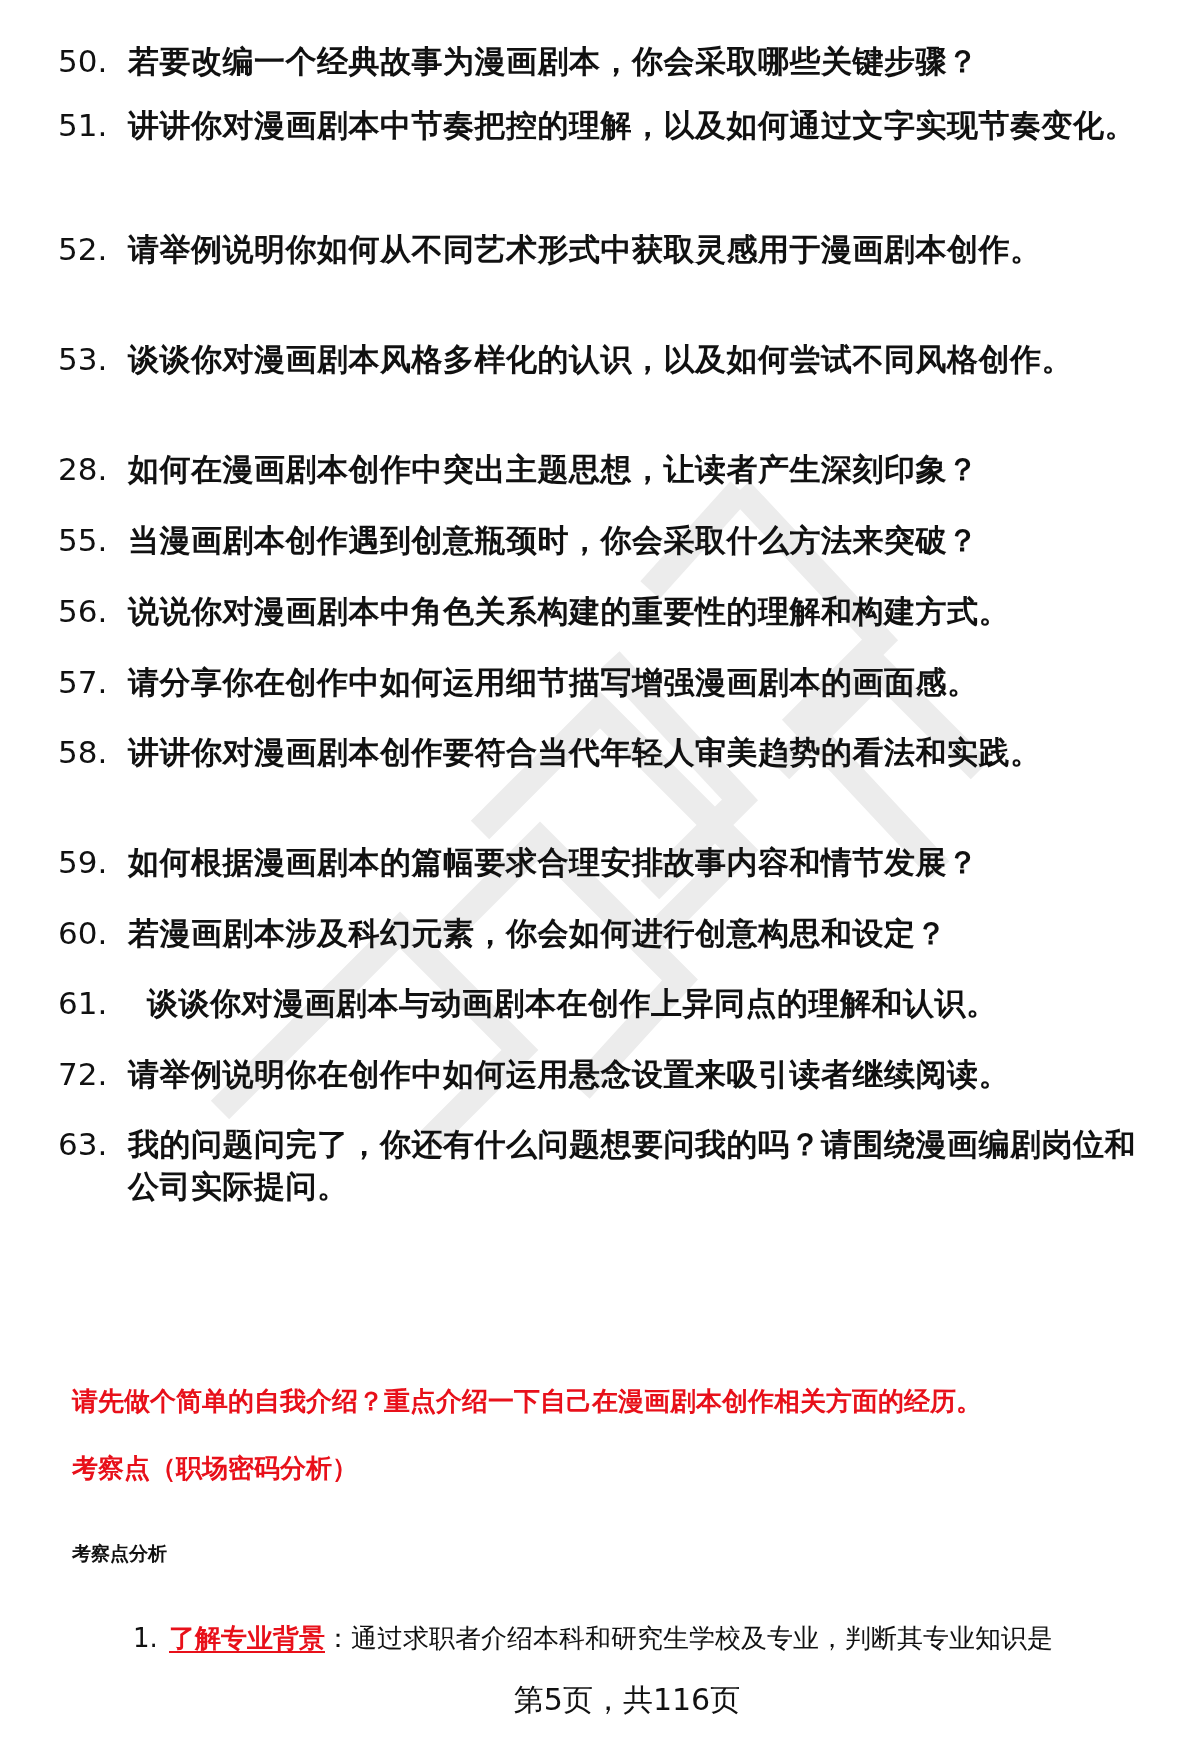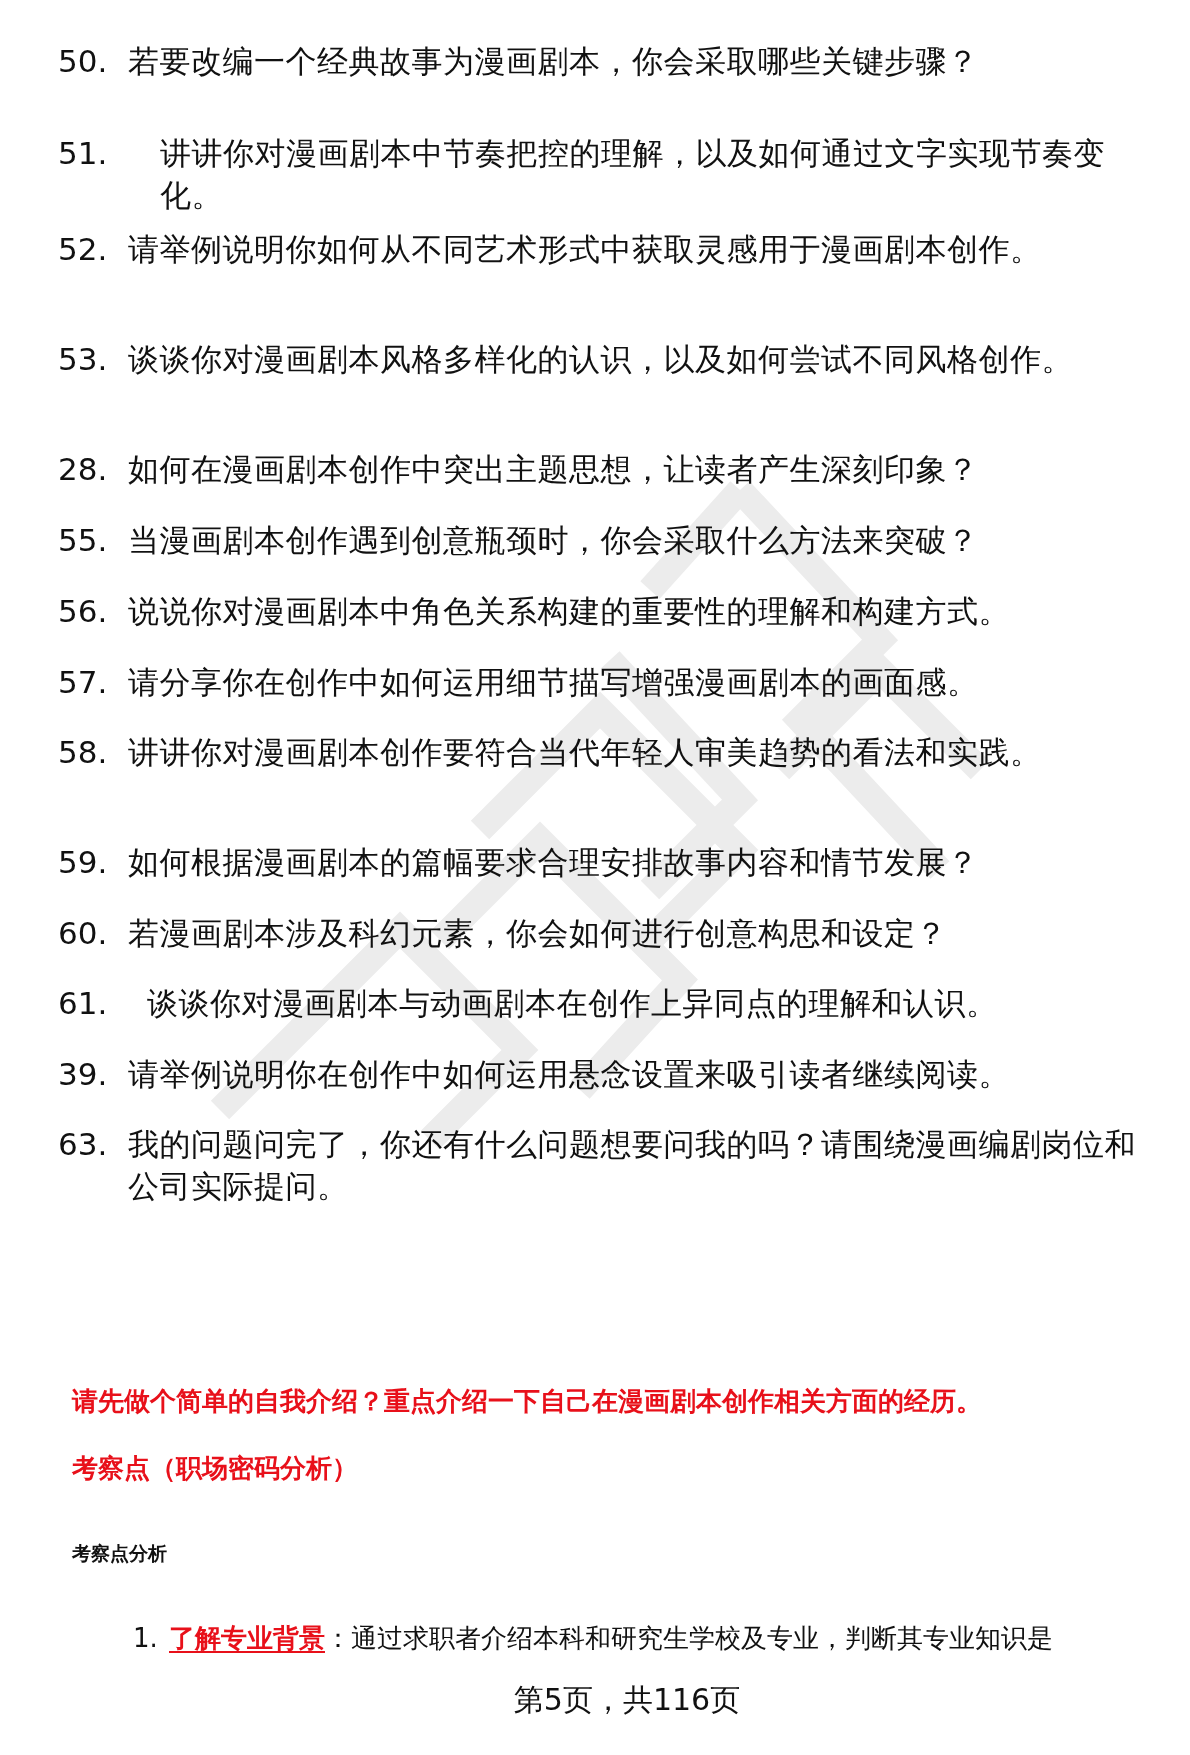--- a/index.html
+++ b/index.html
@@ -44,20 +44,21 @@
     }
     .q-num {
       width: 70px;
       flex: 0 0 70px;
       white-space: nowrap;
     }
     .q-text {
       flex: 1;
       width: 1000px;
       letter-spacing: 0.5px;
+      font-weight: bold;
     }
     .red-line {
       position: absolute;
       left: 72px;
       color: #e8101a;
       font-weight: bold;
       font-size: 26px;
       line-height: 36px;
       white-space: nowrap;
     }
@@ -118,21 +119,21 @@
   </g>
 </svg>
 
 <div class="content">
 
   <div class="q-list">
     <div class="q-item" style="top:40px;">
       <span class="q-num">50.</span>
       <span class="q-text">若要改编一个经典故事为漫画剧本，你会采取哪些关键步骤？</span>
     </div>
-    <div class="q-item" style="top:132px;gap:32px;">
+    <div class="q-item" style="top:104px;">
       <span class="q-num">51.</span>
       <span class="q-text">讲讲你对漫画剧本中节奏把控的理解，以及如何通过文字实现节奏变化。</span>
     </div>
     <div class="q-item" style="top:228px;">
       <span class="q-num">52.</span>
       <span class="q-text">请举例说明你如何从不同艺术形式中获取灵感用于漫画剧本创作。</span>
     </div>
     <div class="q-item" style="top:338px;">
       <span class="q-num">53.</span>
       <span class="q-text">谈谈你对漫画剧本风格多样化的认识，以及如何尝试不同风格创作。</span>
@@ -163,21 +164,21 @@
     </div>
     <div class="q-item" style="top:912px;">
       <span class="q-num">60.</span>
       <span class="q-text">若漫画剧本涉及科幻元素，你会如何进行创意构思和设定？</span>
     </div>
     <div class="q-item" style="top:982px;gap:19px;">
       <span class="q-num">61.</span>
       <span class="q-text">谈谈你对漫画剧本与动画剧本在创作上异同点的理解和认识。</span>
     </div>
     <div class="q-item" style="top:1053px;">
-      <span class="q-num">39.</span>
+      <span class="q-num">72.</span>
       <span class="q-text">请举例说明你在创作中如何运用悬念设置来吸引读者继续阅读。</span>
     </div>
     <div class="q-item" style="top:1123px;">
       <span class="q-num">63.</span>
       <span class="q-text">我的问题问完了，你还有什么问题想要问我的吗？请围绕漫画编剧岗位和公司实际提问。</span>
     </div>
   </div>
 
   <div class="red-line" style="top:1383px;">请先做个简单的自我介绍？重点介绍一下自己在漫画剧本创作相关方面的经历。</div>
   <div class="red-line" style="top:1450px;">考察点（职场密码分析）</div>

